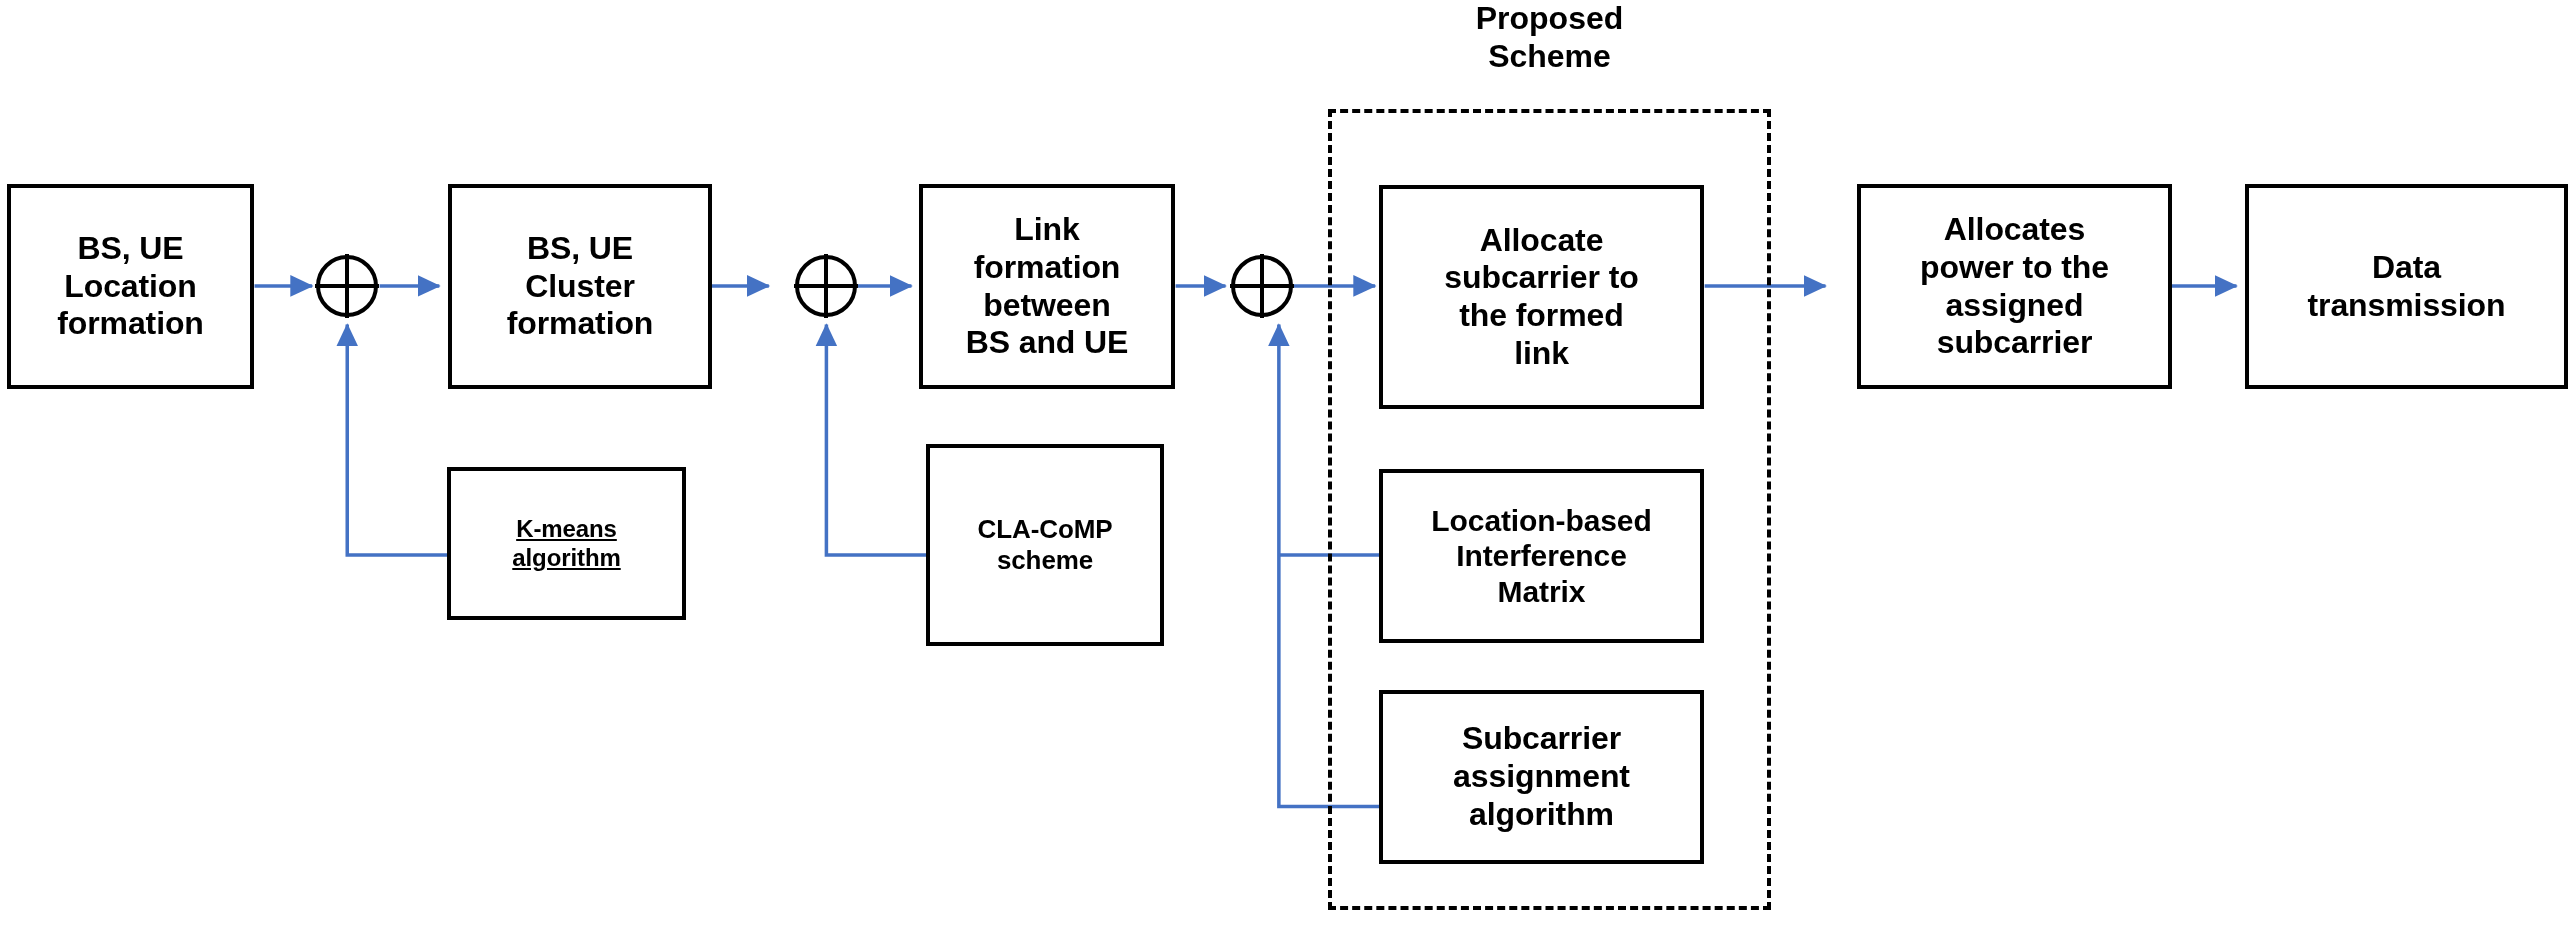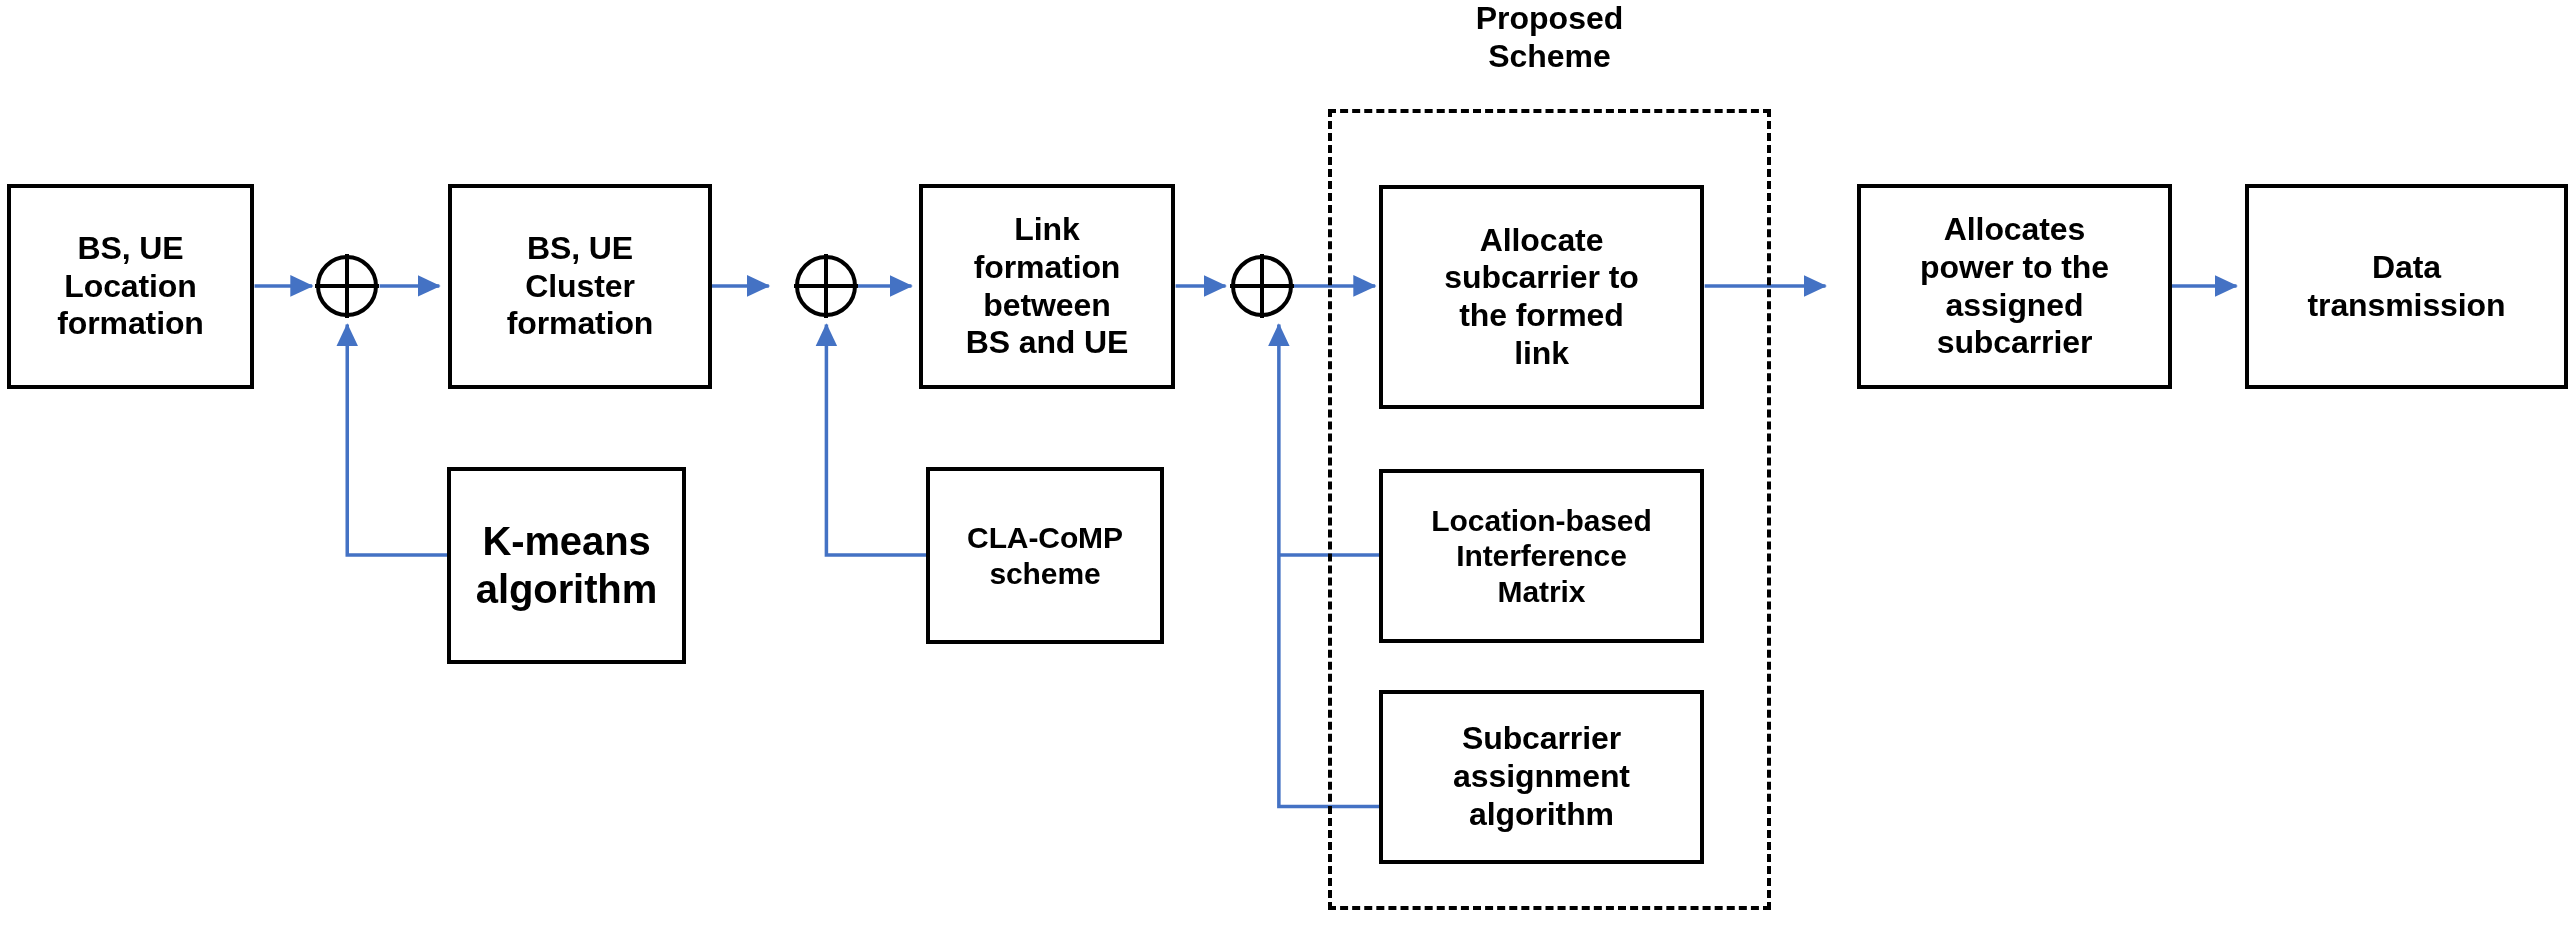--- a/index.html
+++ b/index.html
@@ -149,26 +149,26 @@
 power to the
 assigned
 subcarrier</span>
   </div>
 
   <div class="node" style="left:2245px; top:184px; width:323px; height:205px; font-size:32px;">
     <span class="node-label">Data
 transmission</span>
   </div>
 
-  <div class="node" style="left:447px; top:467px; width:239px; height:197px; font-size:40px;">
+  <div class="node" style="left:447px; top:467px; width:239px; height:153px; font-size:24px;text-decoration:underline;">
     <span class="node-label">K-means
 algorithm</span>
   </div>
 
-  <div class="node" style="left:926px; top:467px; width:238px; height:177px; font-size:30px;">
+  <div class="node" style="left:926px; top:444px; width:238px; height:202px; font-size:26px;">
     <span class="node-label">CLA-CoMP
 scheme</span>
   </div>
 
   <div class="node" style="left:1379px; top:469px; width:325px; height:174px; font-size:30px;">
     <span class="node-label">Location-based
 Interference
 Matrix</span>
   </div>
 

